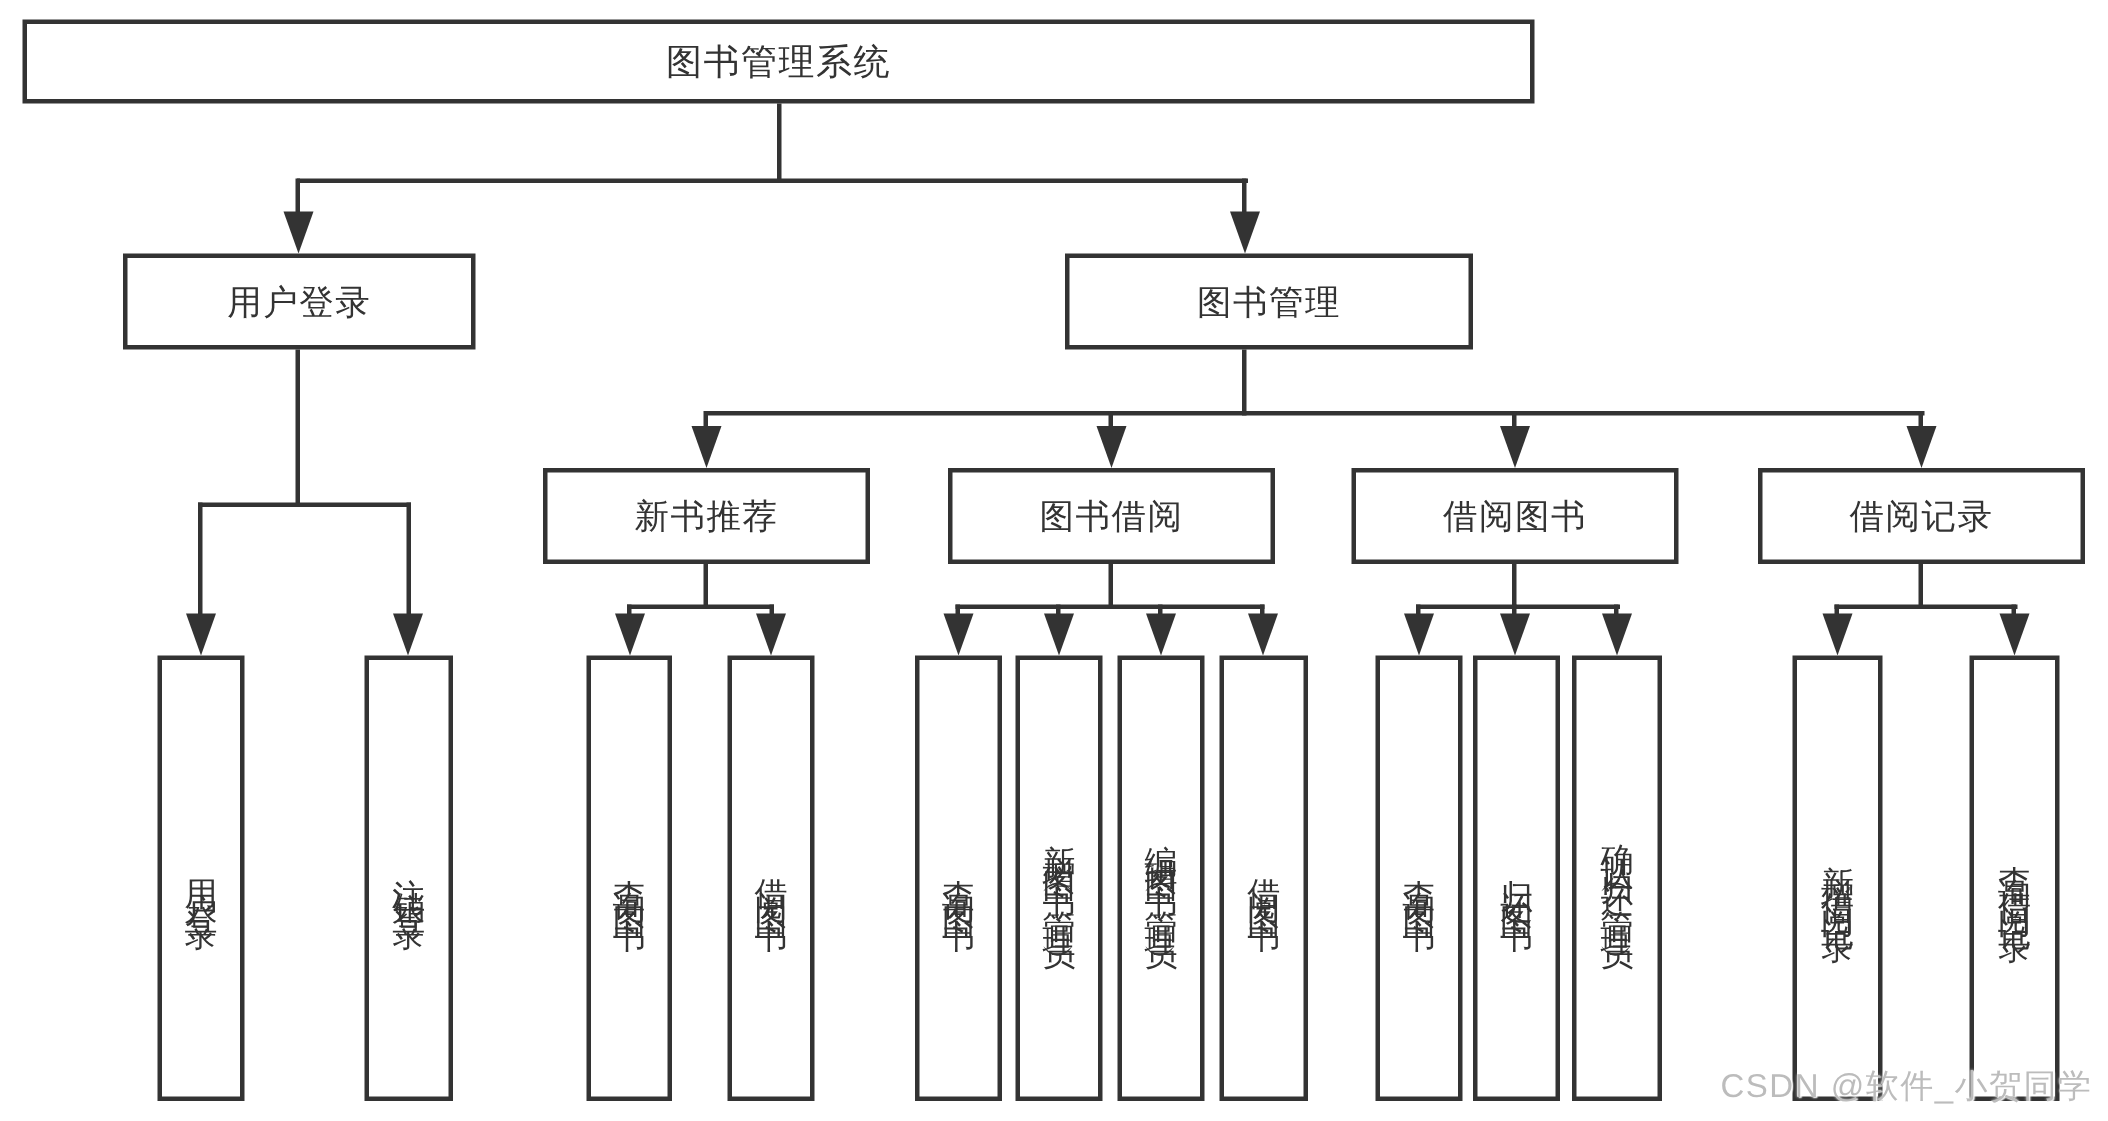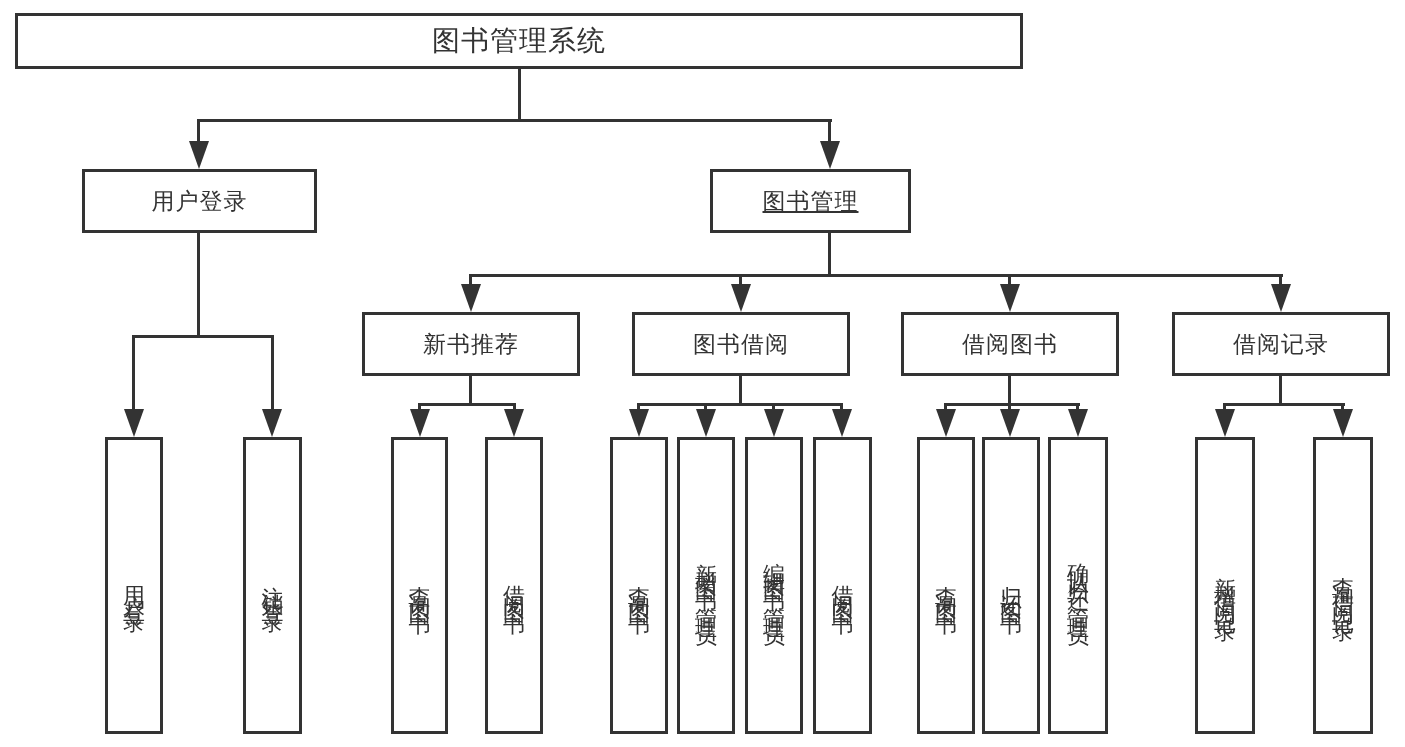--- a/index.html
+++ b/index.html
@@ -19,21 +19,21 @@
     position: absolute;
     border: 3px solid #333333;
     background: #ffffff;
     box-sizing: border-box;
     display: flex;
     align-items: center;
     justify-content: center;
     color: #333333;
   }
   .hbox { font-size: 23px; letter-spacing: 1px; }
-  .hbox.root { font-size: 28px; }
+  .hbox.root { font-size: 24px; }
   .vbox span {
     writing-mode: vertical-rl;
     text-orientation: mixed;
     font-size: 22px;
     line-height: 1;
     letter-spacing: 9px;
     color: #333333;
     white-space: nowrap;
   }
   .vline {
@@ -77,21 +77,21 @@
   <div class="vline" style="left:518px; top:69px; height:52px;"></div>
   <div class="hline" style="left:198px; top:119px; width:634px;"></div>
   <div class="vline" style="left:197px; top:119px; height:26px;"></div>
   <div class="ahead" style="left:189px; top:141px;"></div>
   <div class="vline" style="left:828px; top:119px; height:26px;"></div>
   <div class="ahead" style="left:820px; top:141px;"></div>
 
   <div class="box hbox" style="left:82px; top:169px; width:235px; height:64px;">
     <span>用户登录</span>
   </div>
-  <div class="box hbox" style="left:710px; top:169px; width:201px; height:64px;text-decoration:underline;">
+  <div class="box hbox" style="left:710px; top:169px; width:272px; height:64px;">
     <span>图书管理</span>
   </div>
 
   <div class="vline" style="left:197px; top:233px; height:104px;"></div>
   <div class="hline" style="left:132px; top:335px; width:142px;"></div>
   <div class="vline" style="left:132px; top:335px; height:78px;"></div>
   <div class="ahead" style="left:124px; top:409px;"></div>
   <div class="vline" style="left:271px; top:335px; height:78px;"></div>
   <div class="ahead" style="left:262px; top:409px;"></div>
 
@@ -190,14 +190,15 @@
     <span>确认归还（管理员）</span>
   </div>
 
   <div class="box vbox" style="left:1195px; top:437px; width:60px; height:297px;">
     <span>新增借阅记录</span>
   </div>
   <div class="box vbox" style="left:1313px; top:437px; width:60px; height:297px;">
     <span>查询借阅记录</span>
   </div>
 
+  <div class="watermark">CSDN @软件_小贺同学</div>
 
 </div>
 
 </body></html>

